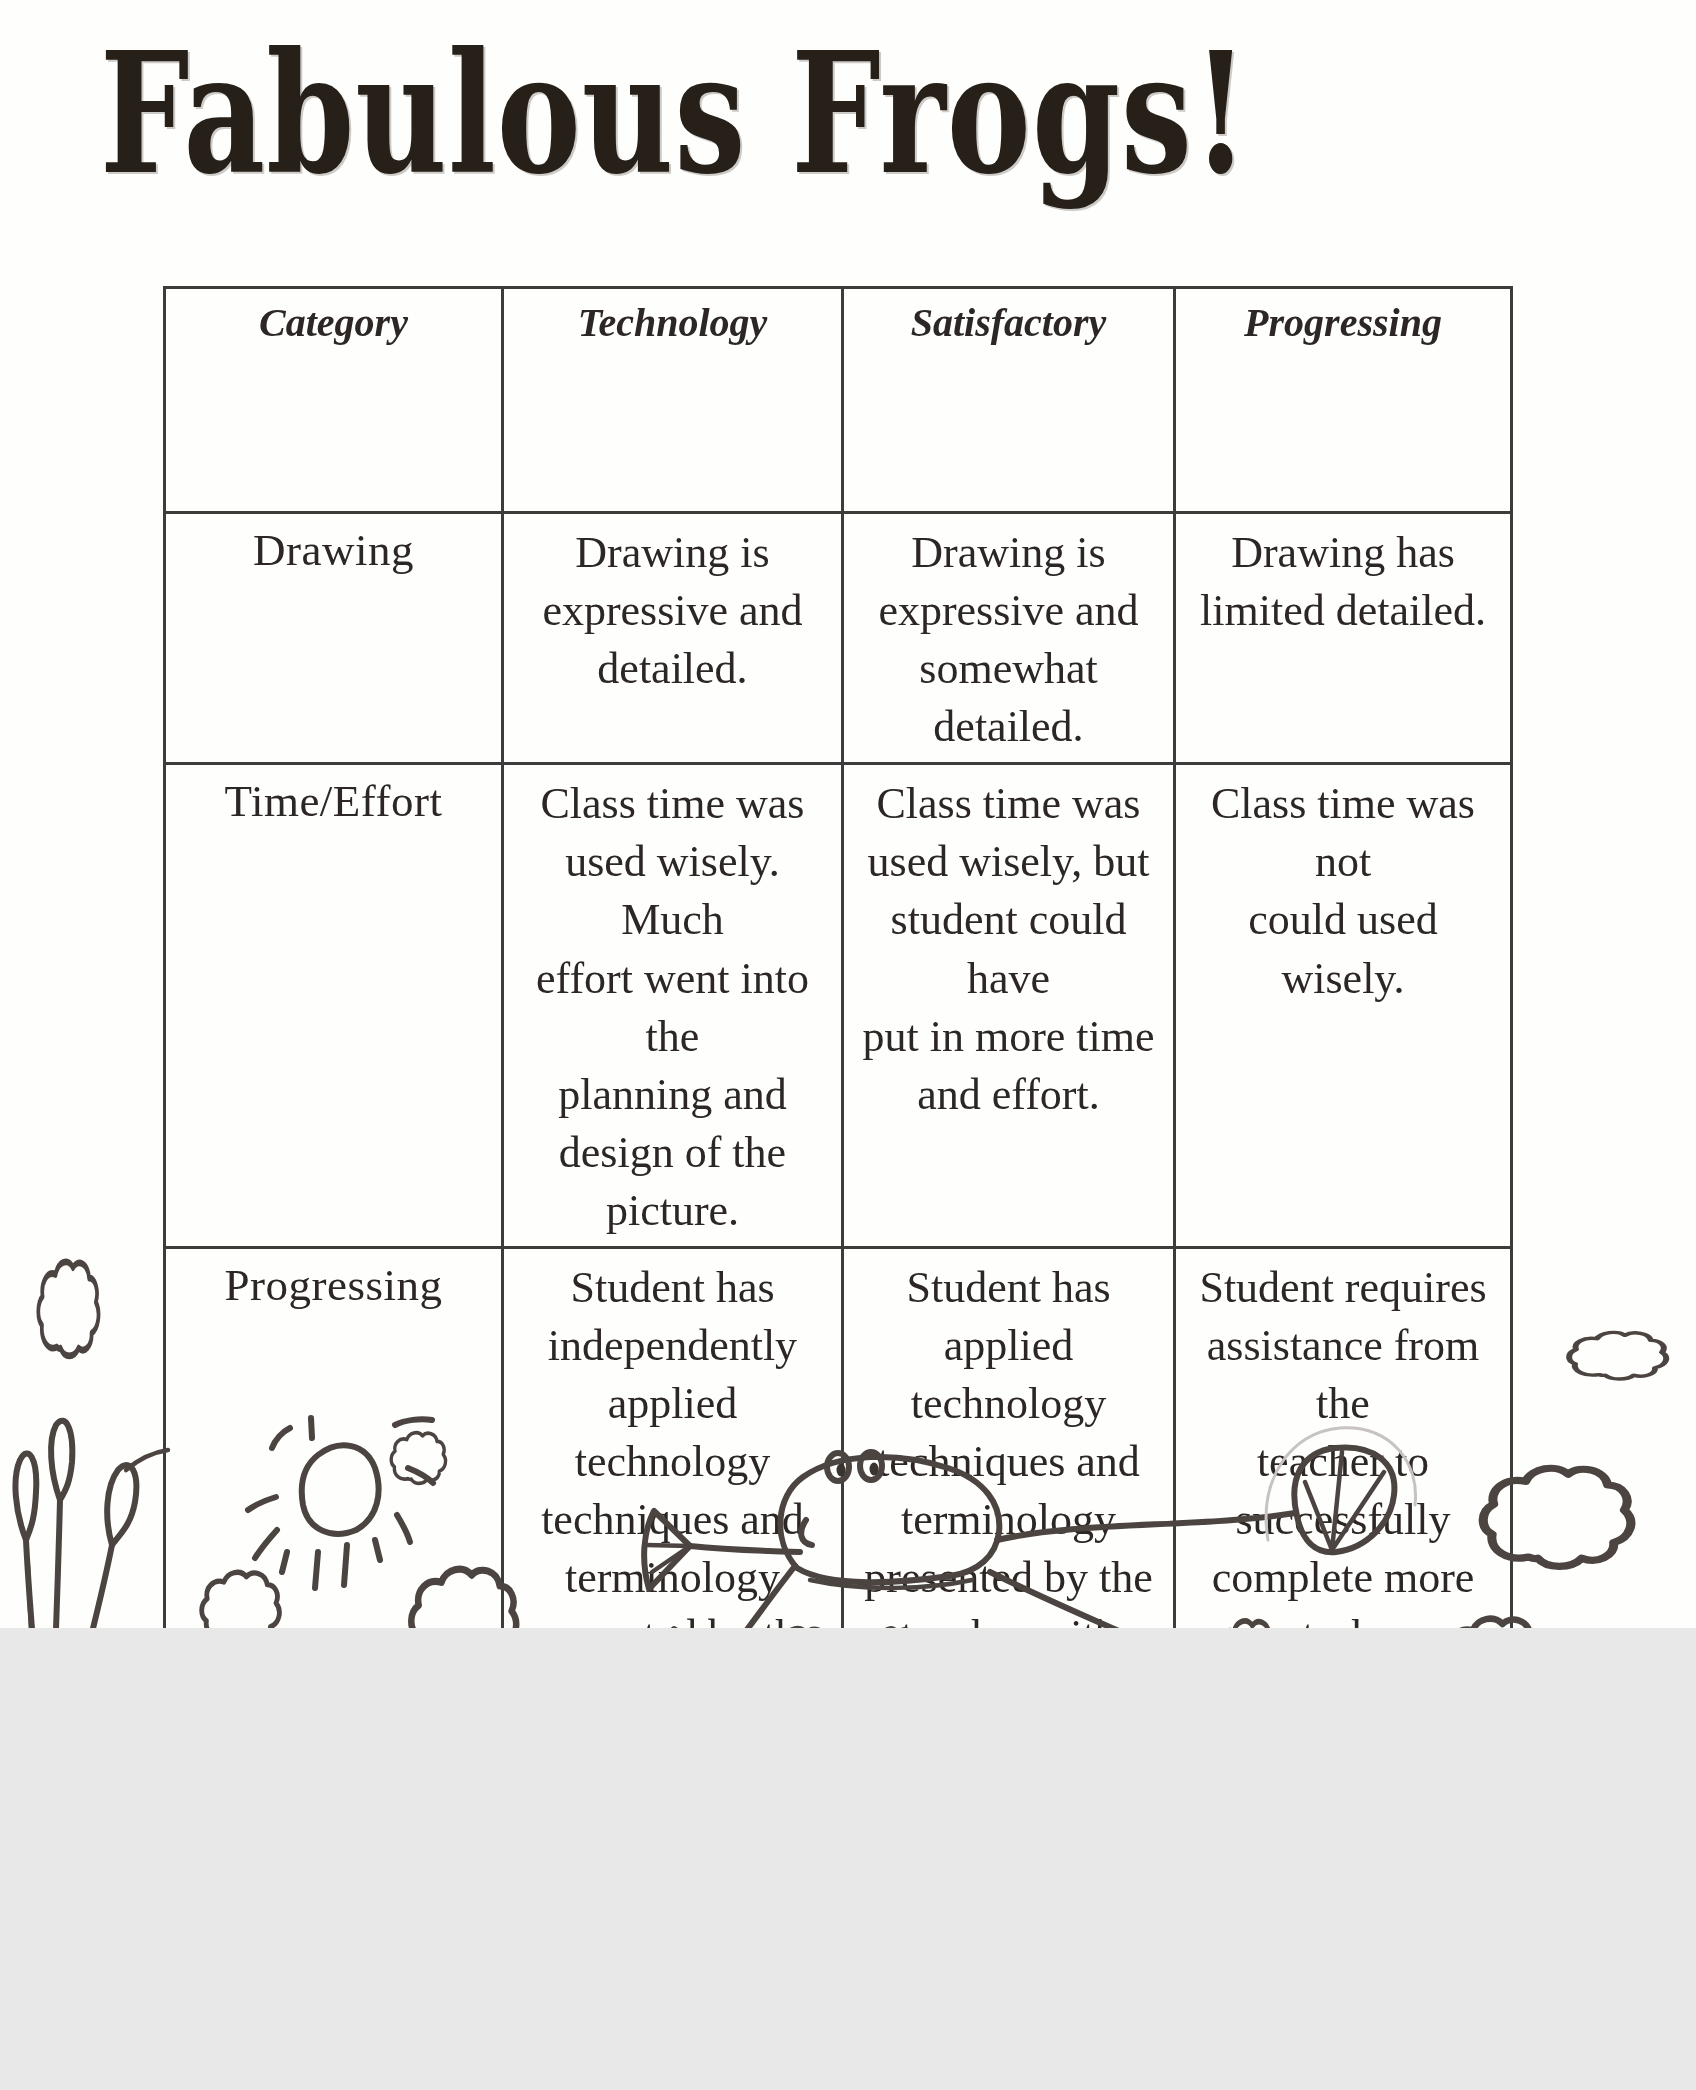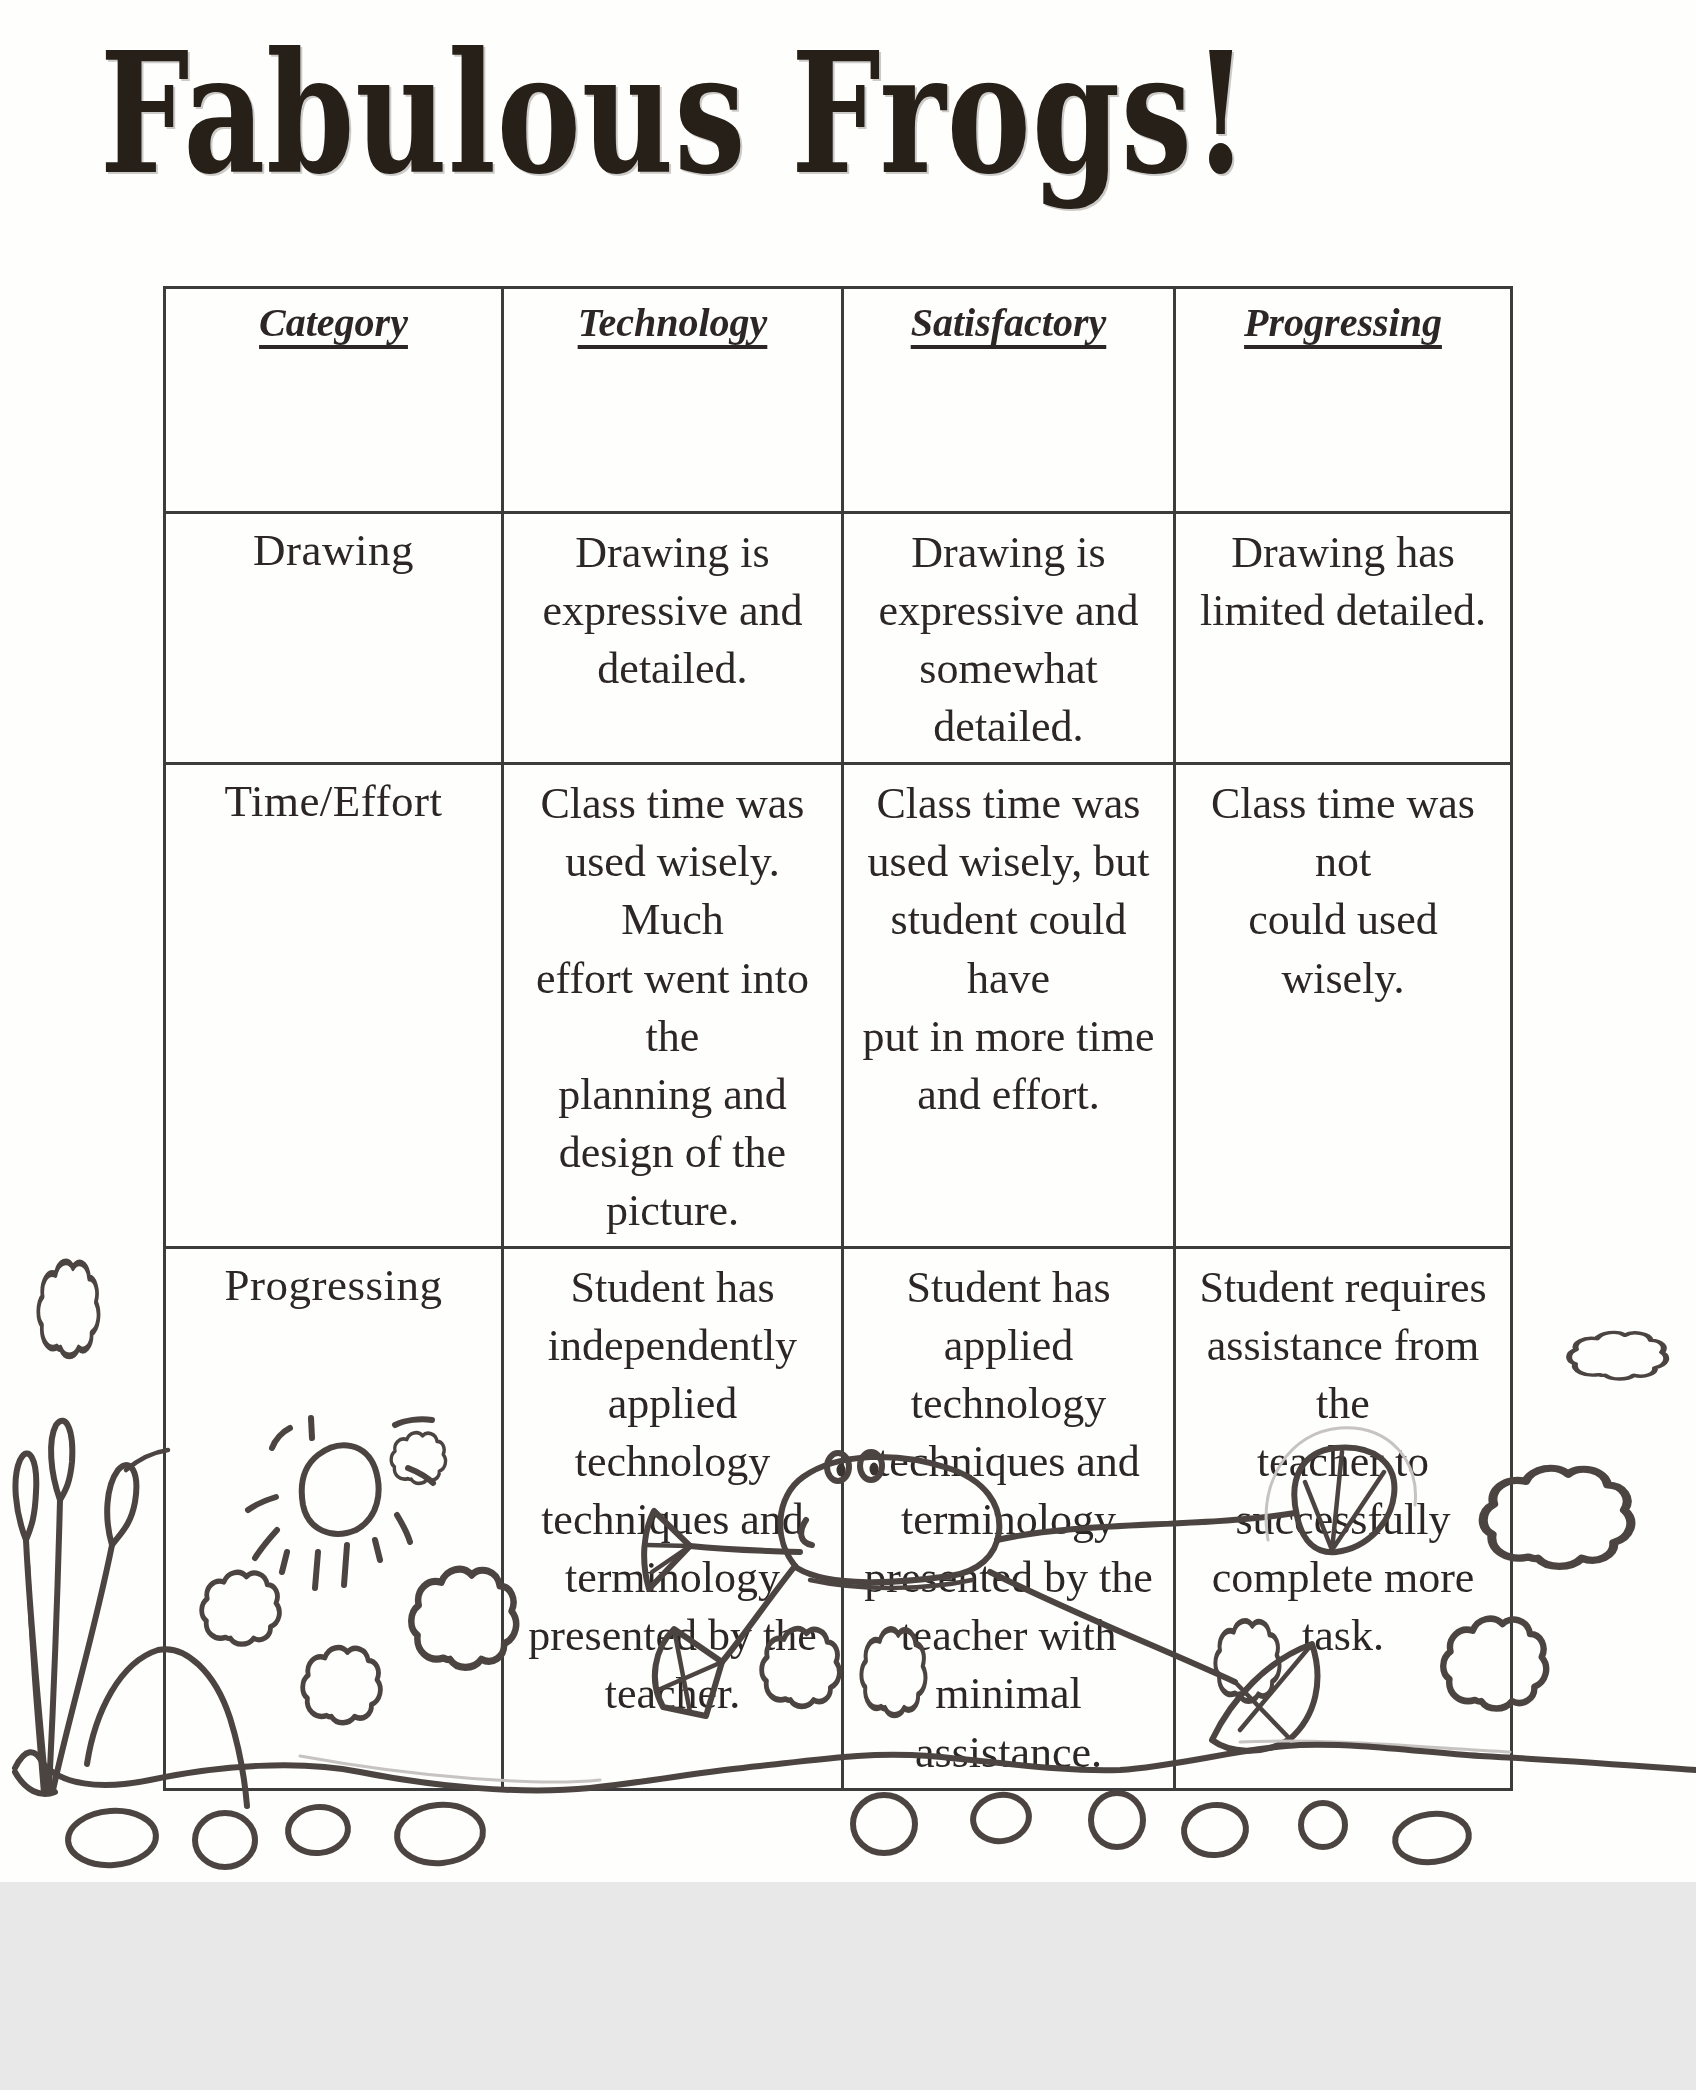--- a/index.html
+++ b/index.html
@@ -1,17 +1,17 @@
 <!DOCTYPE html>
 <html><head>
 <meta charset="utf-8">
 <style>
   html,body{margin:0;padding:0;background:#e8e8e8;}
   .page{
-    position:relative;width:1696px;height:1882px;margin:0 auto;
+    position:relative;width:1696px;height:1628px;margin:0 auto;
     background:#fefefd;overflow:hidden;
     font-family:"Liberation Serif", serif;color:#2c2724;
   }
   
   .title{
     position:absolute;left:100px;top:16px;width:1180px;
     font-family:"DejaVu Serif", serif;font-weight:bold;
     font-size:126px;letter-spacing:1px;color:#272019;
     transform:scaleY(1.32);transform-origin:top left;
     white-space:nowrap;
@@ -24,21 +24,21 @@
   }
   table.rubric td{
     border:3px solid #3c3c3c;text-align:center;vertical-align:top;
     padding:10px 8px 6px 8px;overflow:hidden;
   }
   td.hdr{
     vertical-align:bottom;font-weight:bold;font-style:italic;
     font-size:40px;padding-bottom:30px;
   }
   td.hdr span{
-    text-decoration:underline;text-decoration-thickness:4px;text-underline-offset:9px;
+    text-decoration-thickness:4px;text-underline-offset:9px;
   }
   td.cat{font-size:45px;vertical-align:middle;letter-spacing:.5px;}
   td.cat-top{vertical-align:top;padding-top:58px;}
   td.desc{font-size:44px;line-height:1.32;white-space:pre-line;}
   tr.r-hdr td{height:206px;}
   tr.r1 td{height:208px;margin-left:32px;}
   tr.r2 td{height:264px;}
   tr.r3 td{height:429px;}
   
   svg.pond{position:absolute;left:0;top:1210px;}

